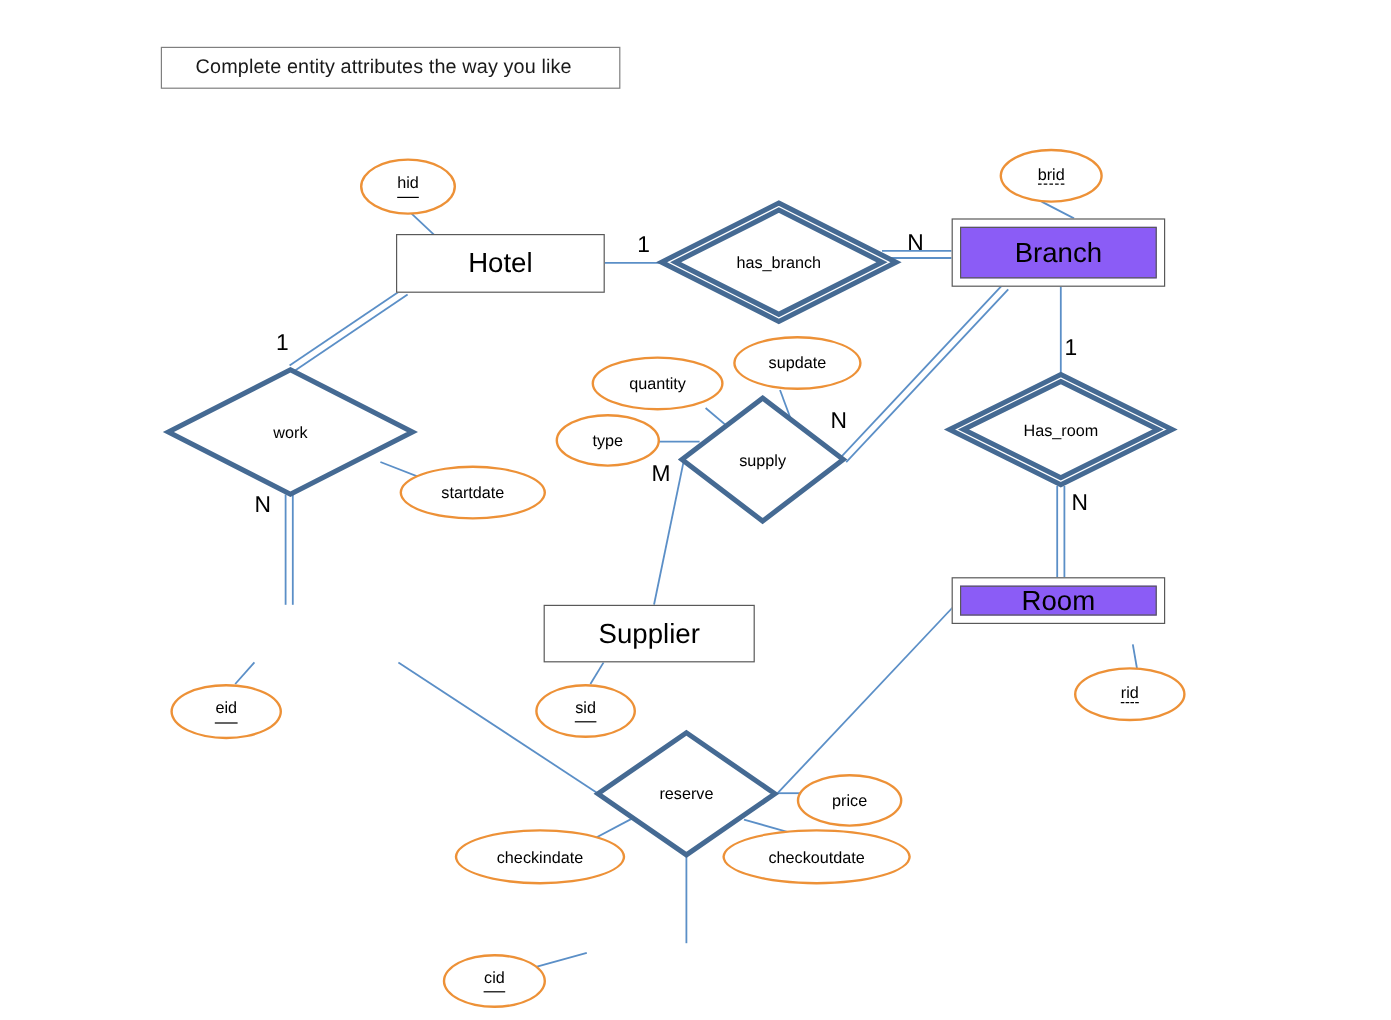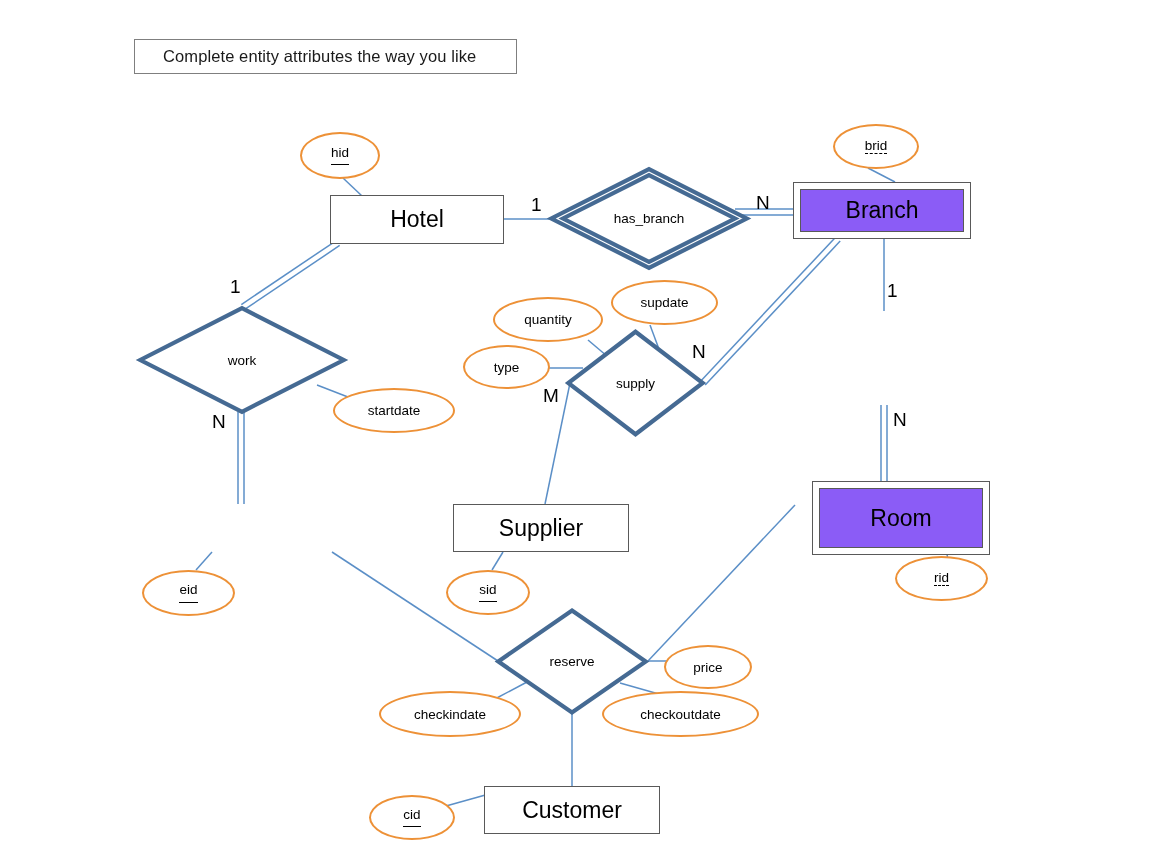--- a/index.html
+++ b/index.html
@@ -219,46 +219,50 @@
         <span>Hotel</span>
       </div>
       <div class="entity weak" style="left: 793px; top: 182px; width: 178px; height: 57px;">
         <div class="inner">
           <span>Branch</span>
         </div>
       </div>
       <div class="entity" style="left: 453px; top: 504px; width: 176px; height: 48px;">
         <span>Supplier</span>
       </div>
-      <div class="entity weak" style="left: 812px; top: 481px; width: 178px; height: 74px;">
+      <div class="entity weak" style="left: 793px; top: 481px; width: 178px; height: 39px;">
         <div class="inner">
           <span>Room</span>
         </div>
-      </div>
-      <div class="entity" style="left: 484px; top: 786px; width: 176px; height: 48px;">
-        <span>Customer</span>
       </div>
       <div class="rel" style="left: 549px; top: 168px; width: 200px; height: 101px;">
         <svg width="200" height="101" viewBox="0 0 200 101">
           <polygon points="100,1.1615000000000002 197.7,50.5 100,99.8385 2.3000000000000003,50.5" fill="#ffffff" stroke="#456A93" stroke-width="4.2" stroke-linejoin="miter"></polygon>
           <polygon points="100,7.07 186,50.5 100,93.93 14,50.5" fill="#ffffff" stroke="#456A93" stroke-width="4.2" stroke-linejoin="miter"></polygon>
         </svg>
         <div class="rel-label">has_branch</div>
       </div>
       <div class="rel" style="left: 138px; top: 307px; width: 208px; height: 106px;">
         <svg width="208" height="106" viewBox="0 0 208 106">
           <polygon points="104,1.1721153846153847 205.7,53 104,104.82788461538462 2.3000000000000003,53" fill="#ffffff" stroke="#456A93" stroke-width="4.2" stroke-linejoin="miter"></polygon>
         </svg>
         <div class="rel-label">work</div>
       </div>
       <div class="rel" style="left: 566px; top: 330px; width: 139px; height: 106px;">
         <svg width="139" height="106" viewBox="0 0 139 106">
           <polygon points="69.5,1.7539568345323744 136.7,53 69.5,104.24604316546763 2.3000000000000003,53" fill="#ffffff" stroke="#456A93" stroke-width="4.2" stroke-linejoin="miter"></polygon>
         </svg>
         <div class="rel-label">supply</div>
+      </div>
+      <div class="rel" style="left: 789px; top: 311px; width: 190px; height: 94px;">
+        <svg width="190" height="94" viewBox="0 0 190 94">
+          <polygon points="95,1.1378947368421053 187.7,47 95,92.8621052631579 2.3000000000000003,47" fill="#ffffff" stroke="#456A93" stroke-width="4.2" stroke-linejoin="miter"></polygon>
+          <polygon points="95,6.9263157894736835 176,47 95,87.07368421052632 14,47" fill="#ffffff" stroke="#456A93" stroke-width="4.2" stroke-linejoin="miter"></polygon>
+        </svg>
+        <div class="rel-label">Has_room</div>
       </div>
       <div class="rel" style="left: 496px; top: 609px; width: 152px; height: 105px;">
         <svg width="152" height="105" viewBox="0 0 152 105">
           <polygon points="76,1.5888157894736843 149.7,52.5 76,103.41118421052632 2.3000000000000003,52.5" fill="#ffffff" stroke="#456A93" stroke-width="4.2" stroke-linejoin="miter"></polygon>
         </svg>
         <div class="rel-label">reserve</div>
       </div>
       <div class="attr" style="left: 300px; top: 132px; width: 80px; height: 47px;">
         <span class="key">hid</span>
       </div>

